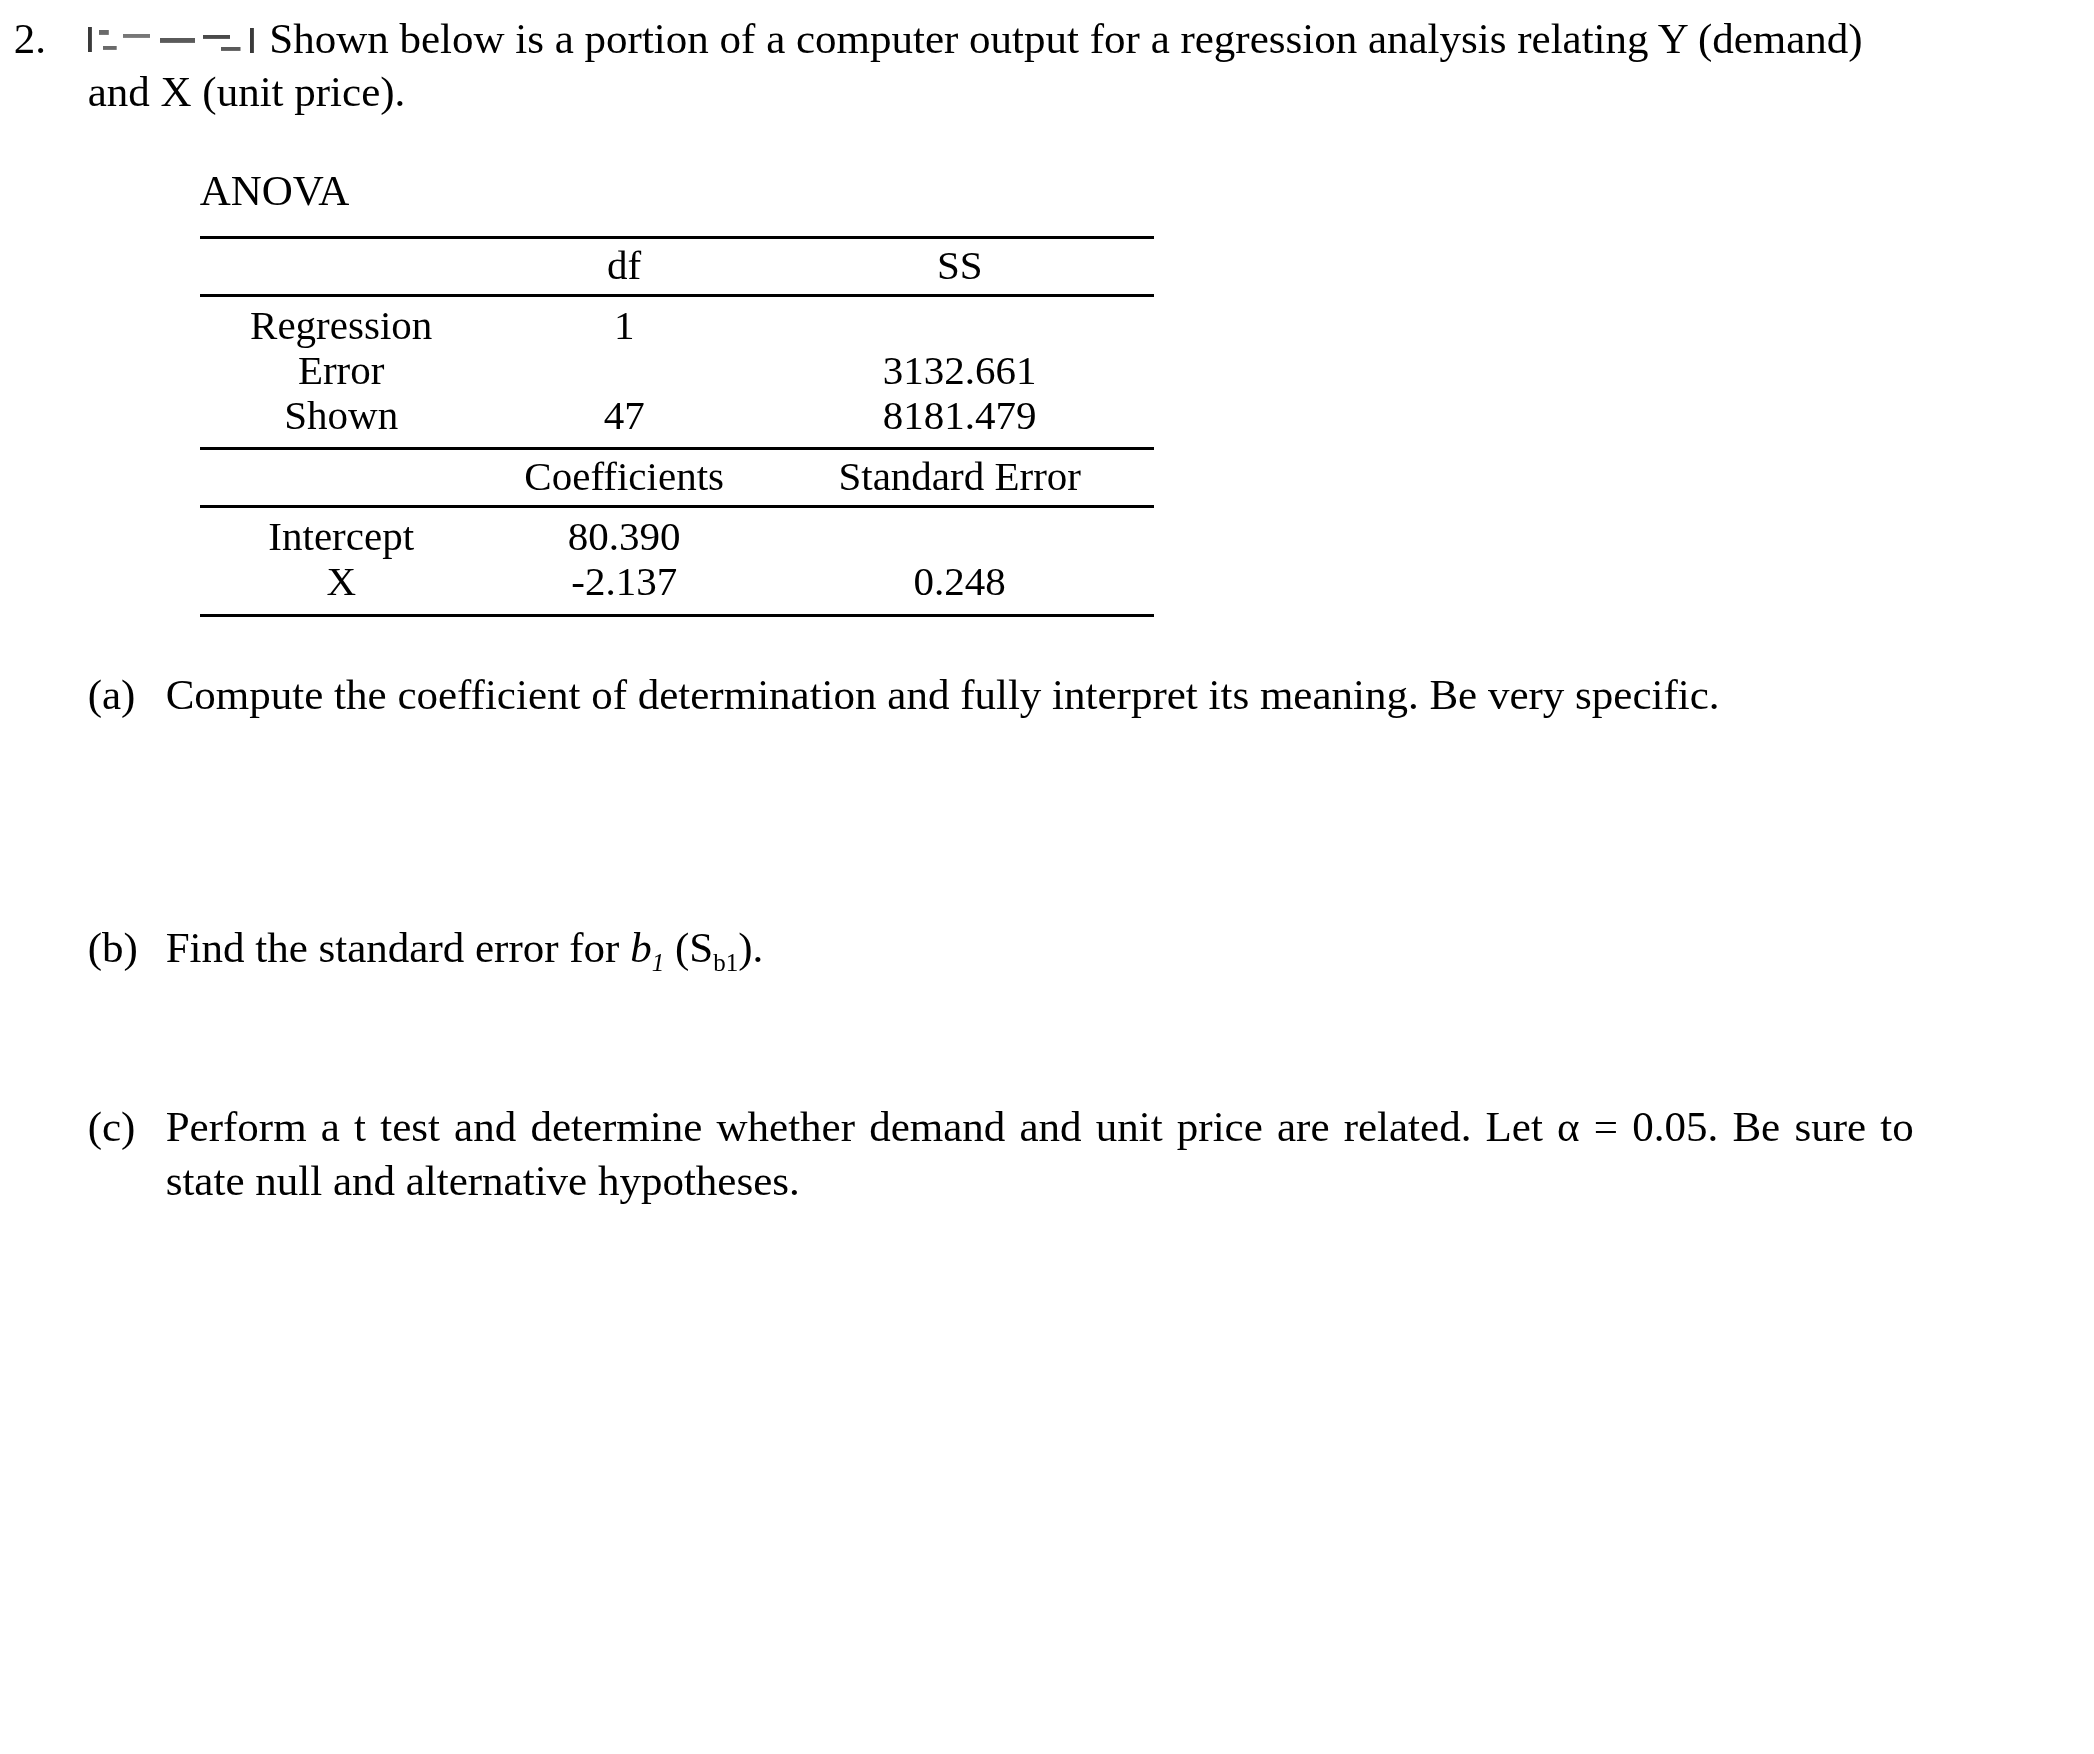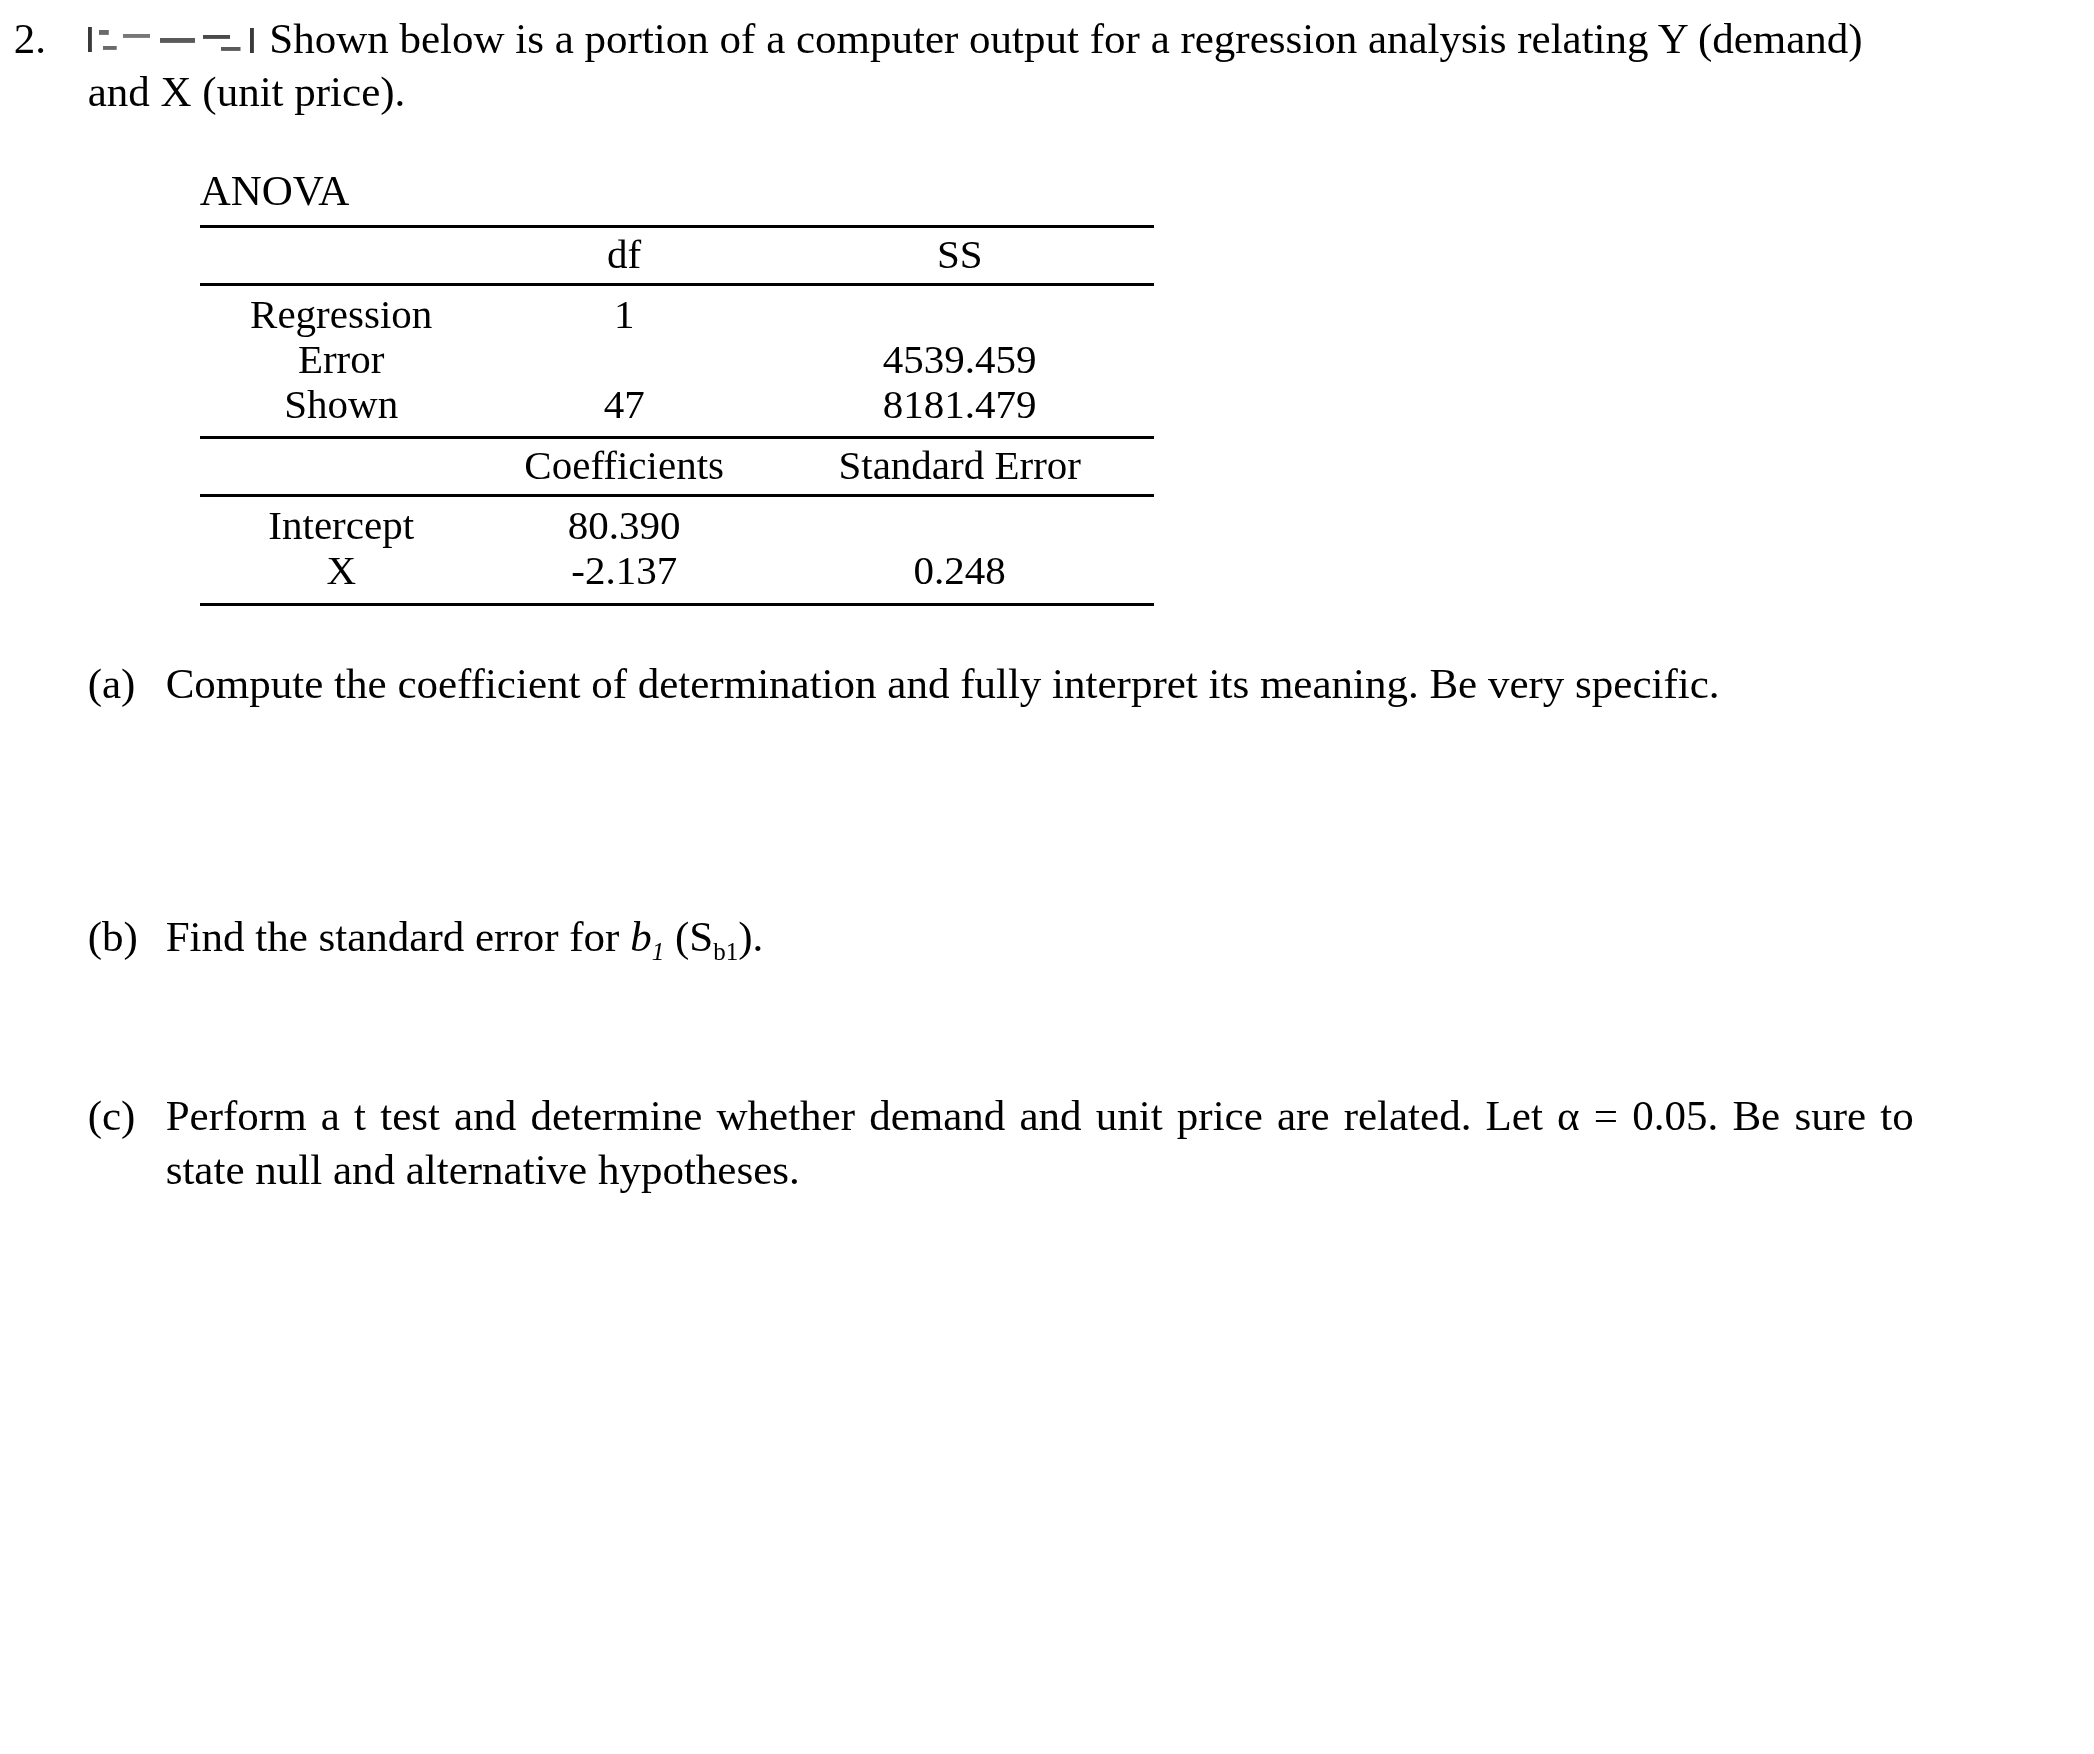--- a/index.html
+++ b/index.html
@@ -60,21 +60,21 @@
   .stat-table {
     width: 954px;
     margin-left: 112px;
     font-size: 41px;
     line-height: 45px;
   }
   .anova { margin-top: 49px; }
   .coef  { }
   .t-title {
     font-size: 43px;
-    margin-bottom: 12px;
+    margin-bottom: 23px;
   }
   .rule {
     height: 2.9px;
     background: #000;
   }
   .trow {
     display: grid;
     grid-template-columns: 283px 283px 388px;
     align-items: baseline;
   }
@@ -135,21 +135,21 @@
         <div class="rule"></div>
         <div class="tbody">
           <div class="trow">
             <div class="c1">Regression</div>
             <div class="c2">1</div>
             <div class="c3"></div>
           </div>
           <div class="trow">
             <div class="c1">Error</div>
             <div class="c2"></div>
-            <div class="c3">4539.459</div>
+            <div class="c3">3132.661</div>
           </div>
           <div class="trow">
             <div class="c1">Shown</div>
             <div class="c2">47</div>
             <div class="c3">8181.479</div>
           </div>
         </div>
         <div class="rule"></div>
       </div>
 

